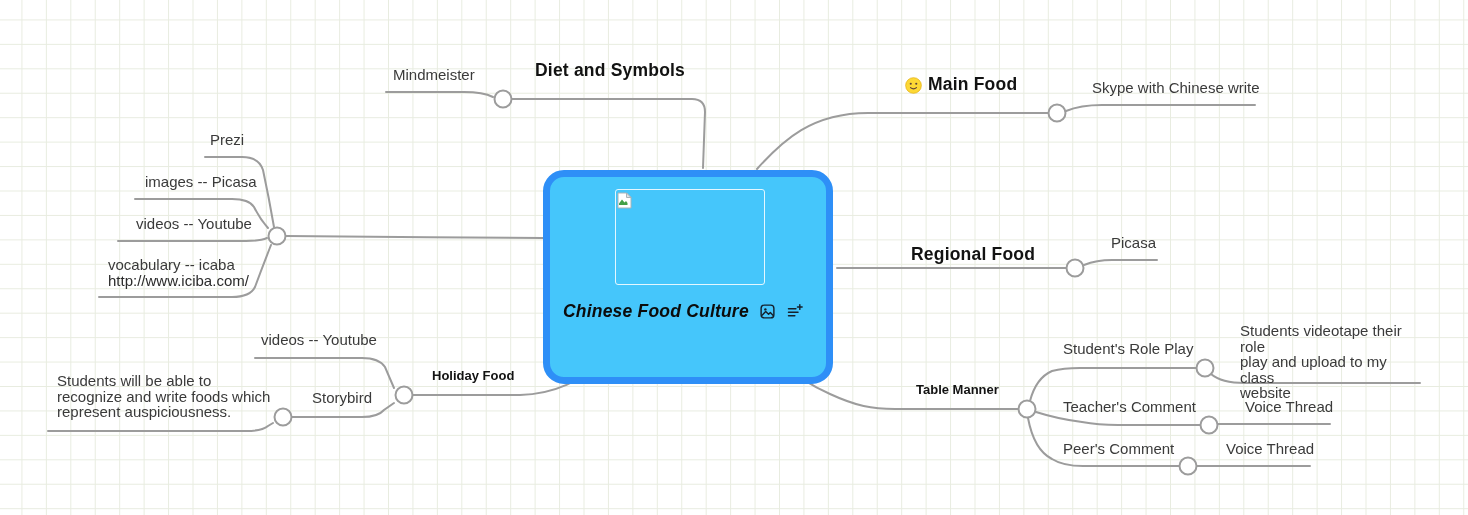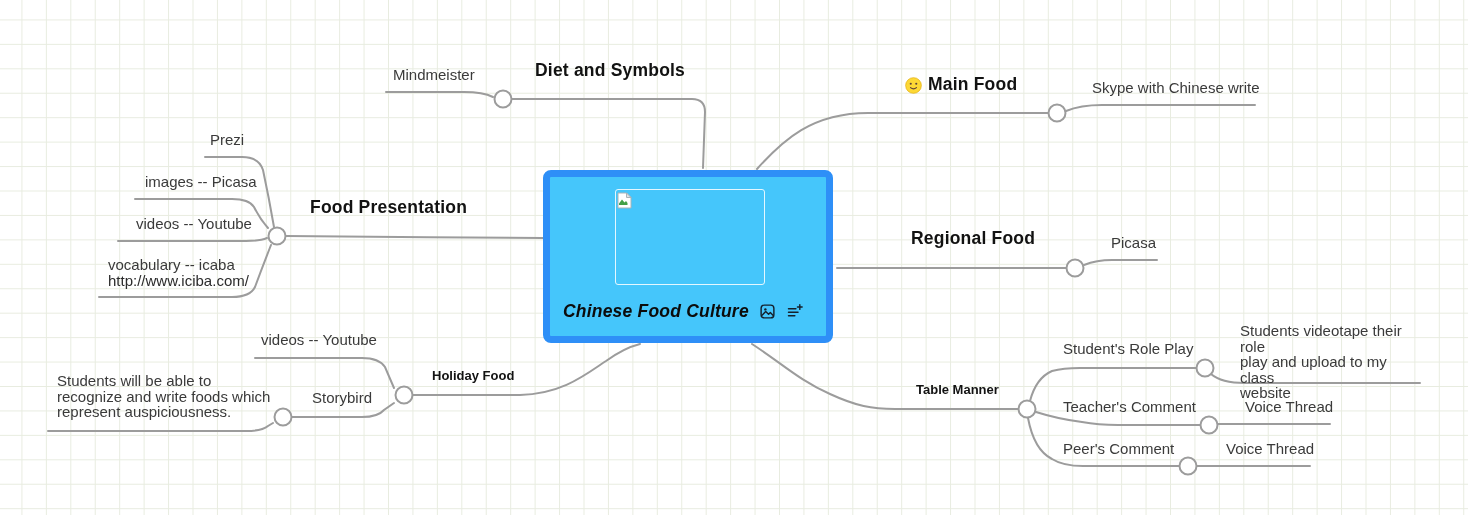--- a/index.html
+++ b/index.html
@@ -15,23 +15,23 @@
   }
   svg.edges{position:absolute;left:0;top:0;}
   .edge{fill:none;stroke:#9c9c9c;stroke-width:2;stroke-linecap:round;}
   .handle{fill:#ffffff;stroke:#9c9c9c;stroke-width:2;cursor:pointer;}
   .lbl{position:absolute;font-size:15px;color:#3a3a3a;white-space:nowrap;cursor:default;}
   .hd{font-weight:700;font-size:17.5px;color:#121212;letter-spacing:.2px;}
   .hd-sm{font-weight:700;font-size:13px;color:#121212;}
   .wrap{white-space:pre-line;line-height:15.5px;}
   .link{color:#2b2b2b;display:block;cursor:pointer;}
   .root-node{
-    position:absolute;left:543px;top:170px;width:290px;height:173px;
+    position:absolute;left:543px;top:170px;width:290px;height:214px;
     box-sizing:border-box;background:#45c6fb;border:7px solid #2e8ff7;
-    border-radius:8px;cursor:pointer;
+    border-radius:21px;cursor:pointer;
   }
   .img-ph{
     position:absolute;left:65px;top:12px;width:148px;height:94px;
     border:1px solid rgba(255,255,255,.85);border-radius:3px;
   }
   .broken{position:absolute;left:1px;top:2px;}
   .title-row{
     position:absolute;left:13px;top:124px;display:flex;align-items:center;gap:10px;
   }
   .root-title{font-weight:700;font-style:italic;font-size:17.5px;color:#0c0c0c;letter-spacing:.2px;white-space:nowrap;}
@@ -89,24 +89,23 @@
 
   <svg class="emoji" style="left:905px;top:77px" width="17" height="17" viewBox="0 0 16 16">
     <circle cx="8" cy="8" r="7.4" fill="#fdd835" stroke="#e0a800" stroke-width="0.6"></circle>
     <circle cx="5.4" cy="6.3" r="1" fill="#5f4339"></circle>
     <circle cx="10.6" cy="6.3" r="1" fill="#5f4339"></circle>
     <path d="M5.2 10 Q8 12.3 10.8 10" stroke="#5f4339" stroke-width="1.1" fill="none" stroke-linecap="round"></path>
   </svg>
   <span class="lbl hd" style="left:928px;top:74px">Main Food</span>
   <span class="lbl" style="left:1092px;top:79px">Skype with Chinese write</span>
 
-  <span class="lbl hd" style="left:911px;top:228px">Regional Food</span>
+  <span class="lbl hd" style="left:911px;top:244px">Regional Food</span>
   <span class="lbl" style="left:1111px;top:234px">Picasa</span>
 
-  <span class="lbl hd" style="left:310px;top:197px">Food Presentation</span>
   <span class="lbl" style="left:210px;top:131px">Prezi</span>
   <span class="lbl" style="left:145px;top:173px">images -- Picasa</span>
   <span class="lbl" style="left:136px;top:215px">videos -- Youtube</span>
   <span class="lbl" style="left:108px;top:257px;line-height:16px">
     <span style="display:block">vocabulary -- icaba</span>
     <a class="link">http://www.iciba.com/</a>
   </span>
 
   <span class="lbl hd-sm" style="left:432px;top:368px">Holiday Food</span>
   <span class="lbl" style="left:261px;top:331px">videos -- Youtube</span>

